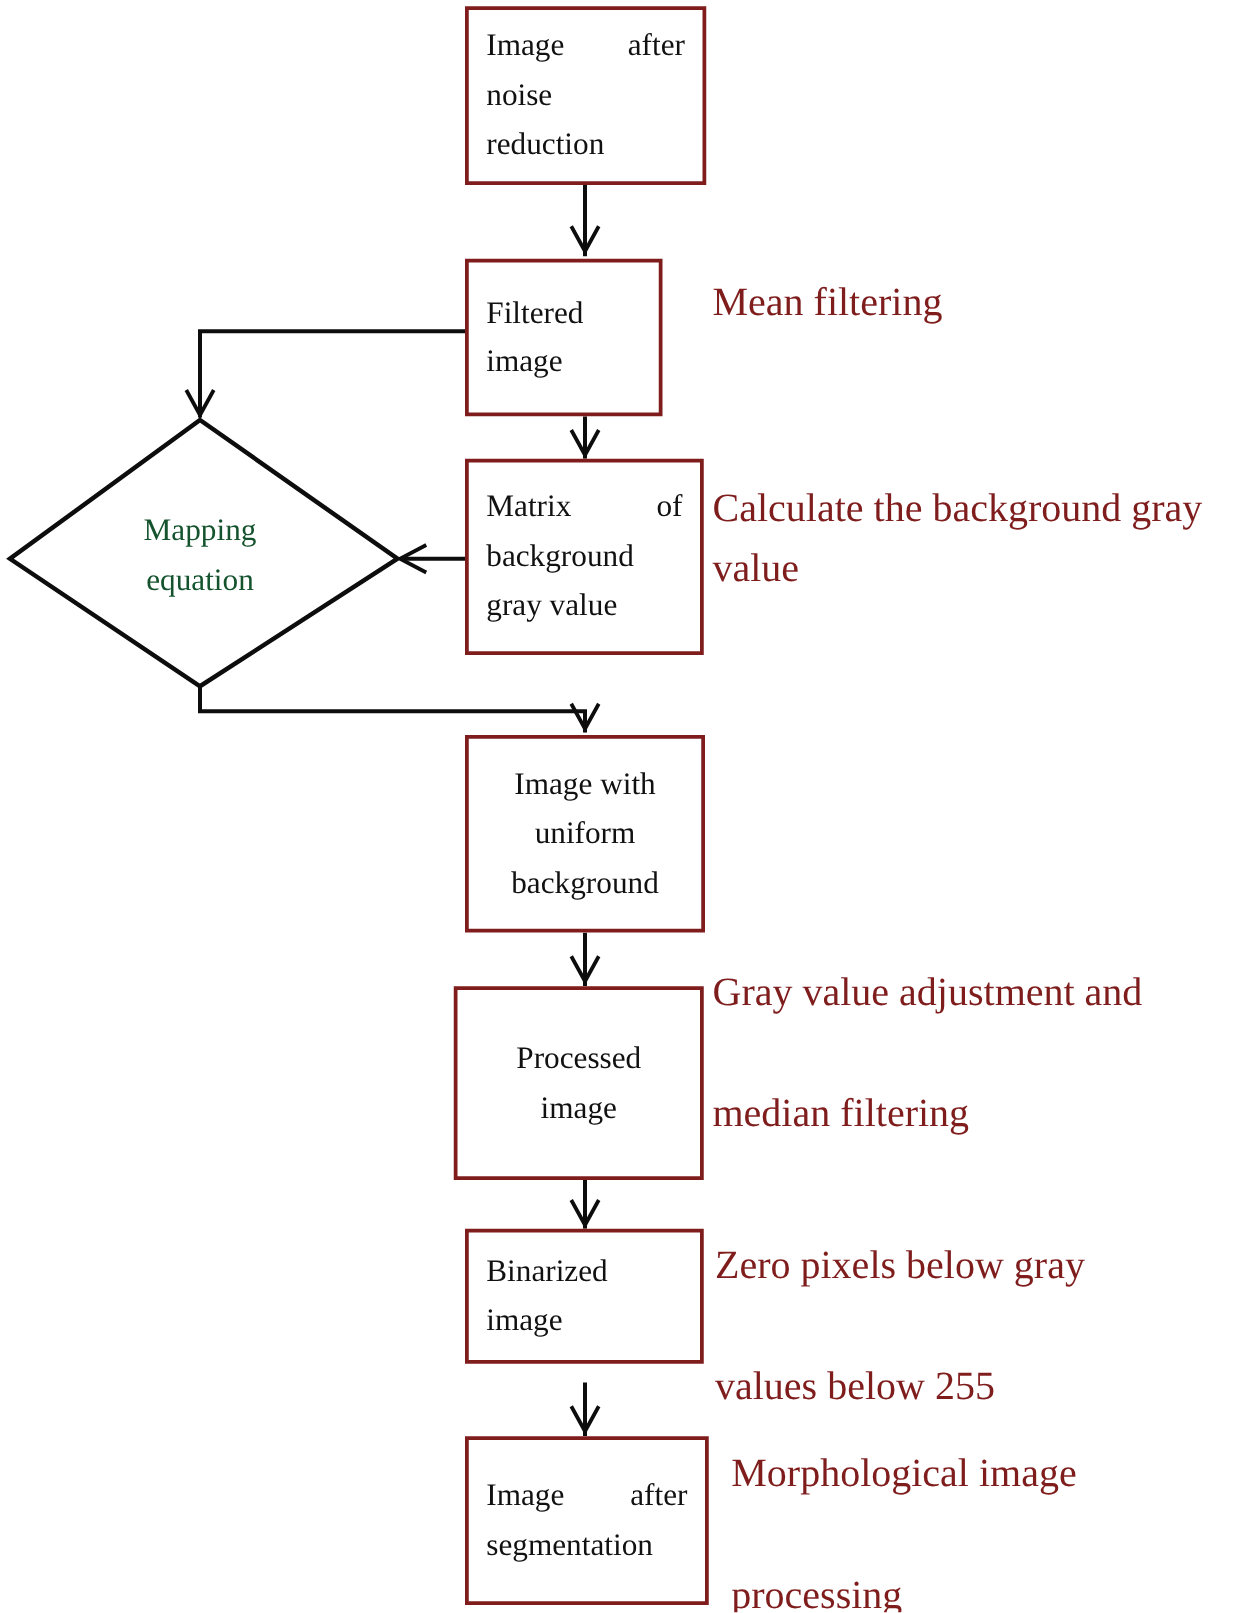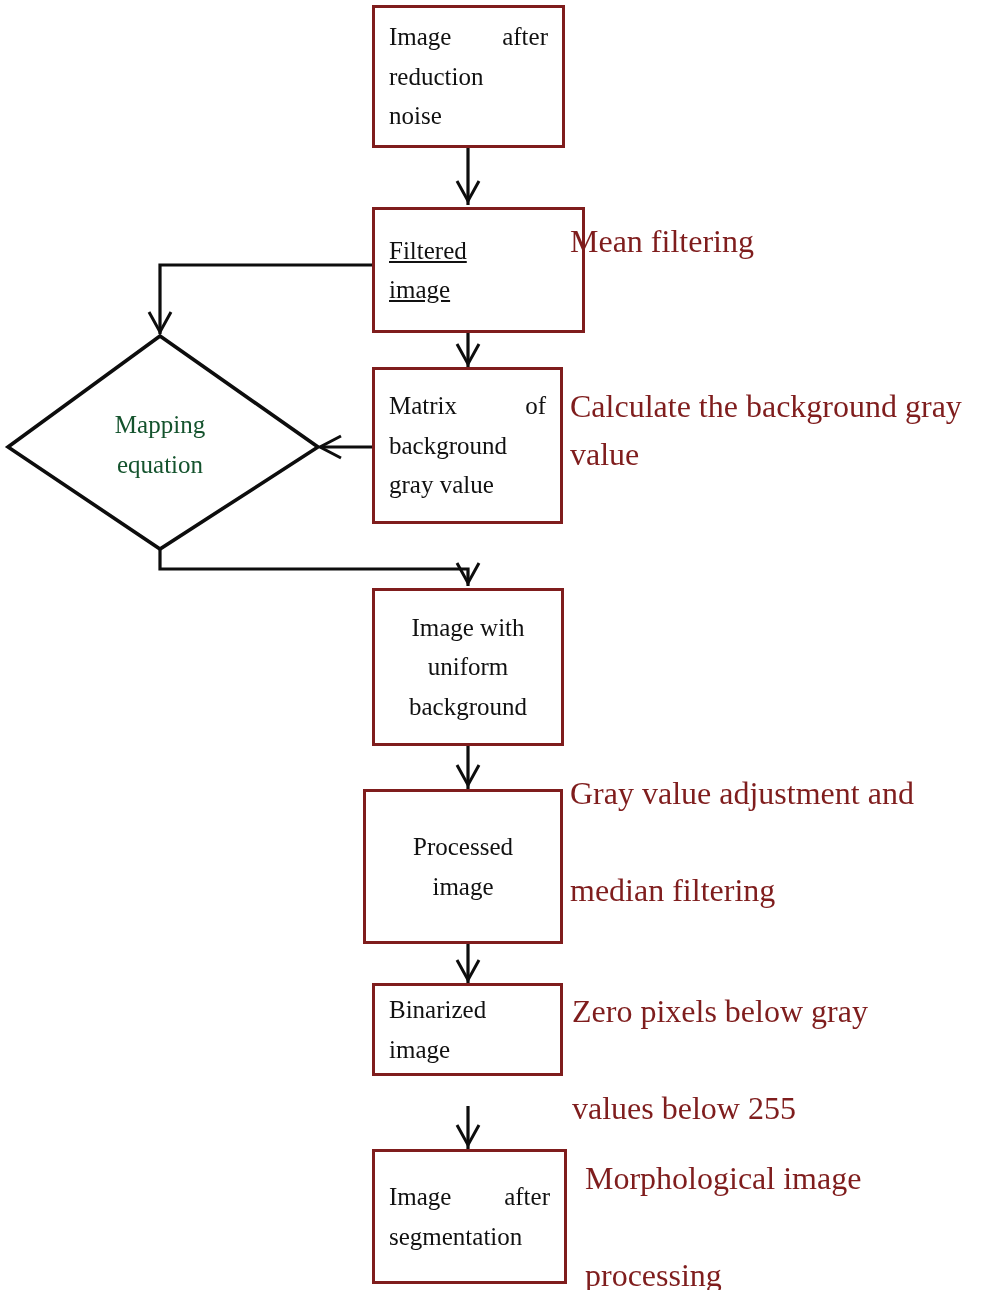--- a/index.html
+++ b/index.html
@@ -98,25 +98,25 @@
 
       <line x1="468" y1="1106" x2="468" y2="1149"></line>
       <polyline points="457,1125 468,1145 479,1125" stroke-width="3"></polyline>
 
       <polygon points="160,336 318,447 160,549 8,447" stroke-width="3.6"></polygon>
     </g>
   </svg>
 
   <div class="node just" style="left:372px; top:5px; width:193px; height:143px;">
     <span class="txt">Image    after</span>
+    <span class="txt lft-line" style="text-align:left;text-align-last:left;">noise</span>
     <span class="txt lft-line" style="text-align:left;text-align-last:left;">reduction</span>
-    <span class="txt lft-line" style="text-align:left;text-align-last:left;">noise</span>
   </div>
 
-  <div class="node lft" style="left:372px; top:207px; width:213px; height:126px;text-decoration:underline;">
+  <div class="node lft" style="left:372px; top:207px; width:158px; height:126px;">
     <span class="txt">Filtered</span>
     <span class="txt">image</span>
   </div>
 
   <div class="node just" style="left:372px; top:367px; width:191px; height:157px;">
     <span class="txt">Matrix       of</span>
     <span class="txt" style="text-align:left;text-align-last:left;">background</span>
     <span class="txt" style="text-align:left;text-align-last:left;">gray value</span>
   </div>
 
@@ -124,21 +124,21 @@
     <span class="txt">Image with</span>
     <span class="txt">uniform</span>
     <span class="txt">background</span>
   </div>
 
   <div class="node ctr" style="left:363px; top:789px; width:200px; height:155px;">
     <span class="txt">Processed</span>
     <span class="txt">image</span>
   </div>
 
-  <div class="node lft" style="left:372px; top:983px; width:191px; height:93px;">
+  <div class="node lft" style="left:372px; top:983px; width:191px; height:108px;">
     <span class="txt">Binarized</span>
     <span class="txt">image</span>
   </div>
 
   <div class="node just" style="left:372px; top:1149px; width:195px; height:135px;">
     <span class="txt">Image    after</span>
     <span class="txt" style="text-align:left;text-align-last:left;">segmentation</span>
   </div>
 
   <div class="diamond-label" style="left:50px; top:405px;">

